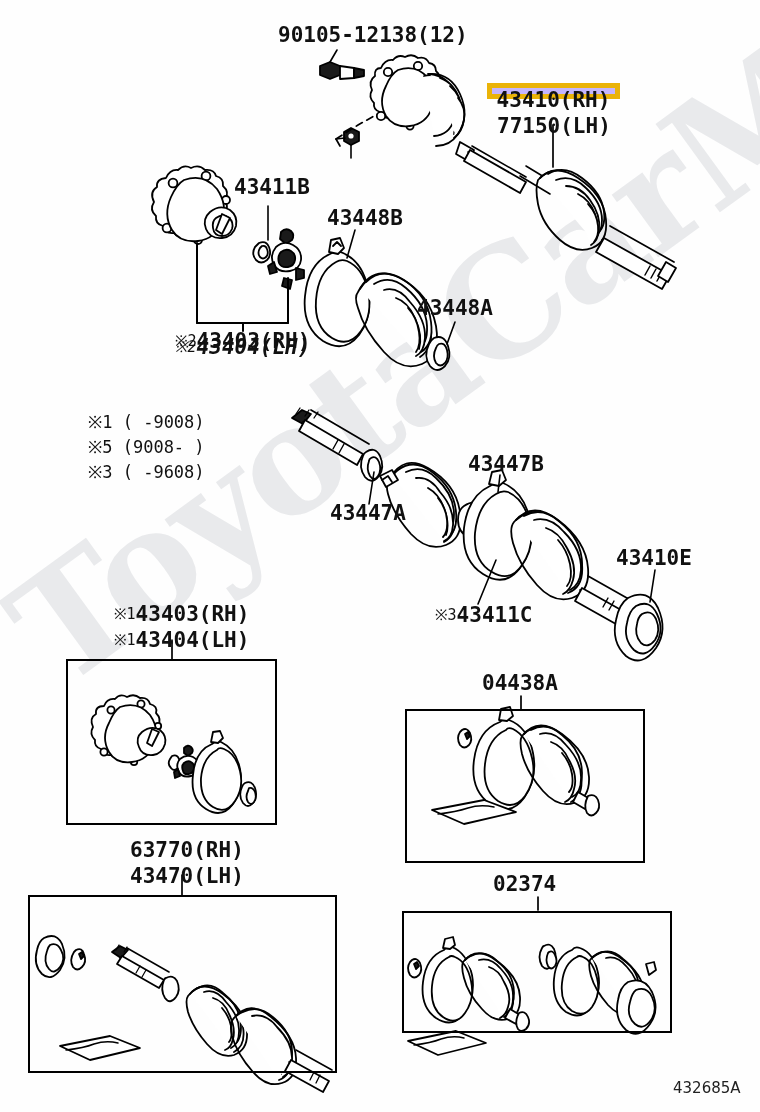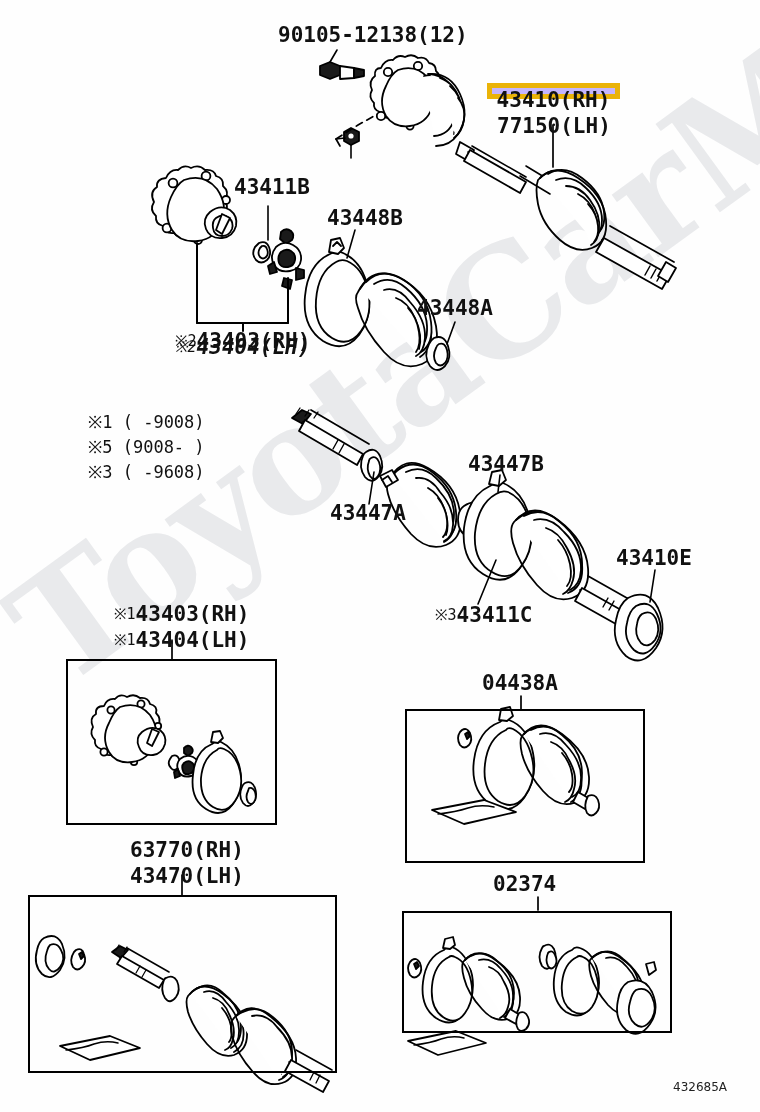--- a/index.html
+++ b/index.html
@@ -62,21 +62,21 @@
     white-space: nowrap;
     letter-spacing: 0px;
     line-height: 1.0;
   }
   .lbl.note {
     font-size: 17px;
     font-weight: 400;
     letter-spacing: 0px;
   }
   .lbl.code {
-    font-size: 12px;
+    font-size: 15px;
     font-weight: 400;
     font-family: "DejaVu Sans", "Liberation Sans", sans-serif;
     color: #222;
   }
   .ref {
     font-size: 15px;
     font-weight: 400;
     vertical-align: 2px;
   }
   

